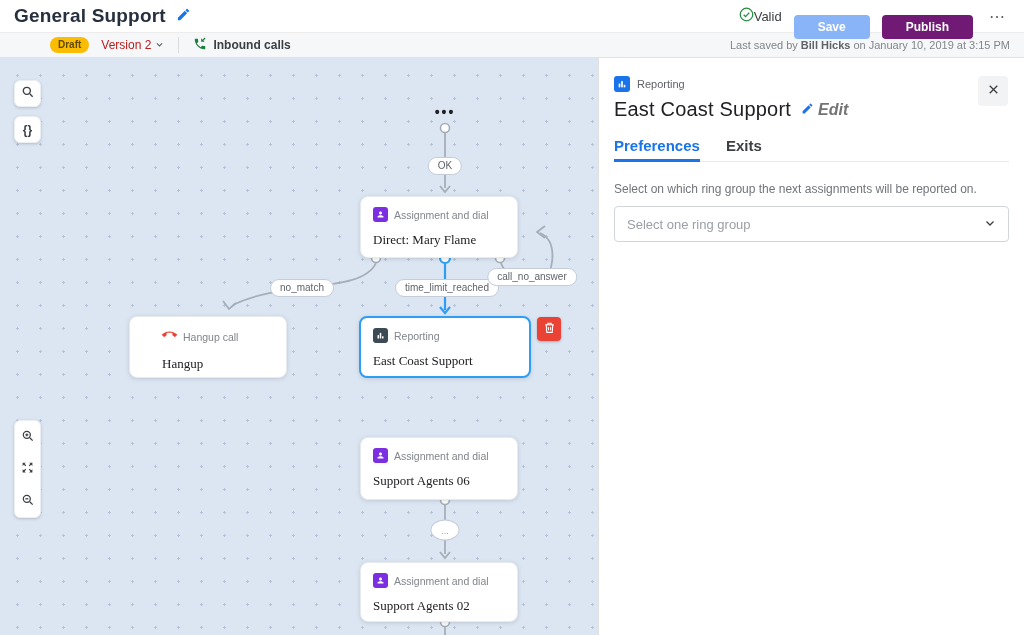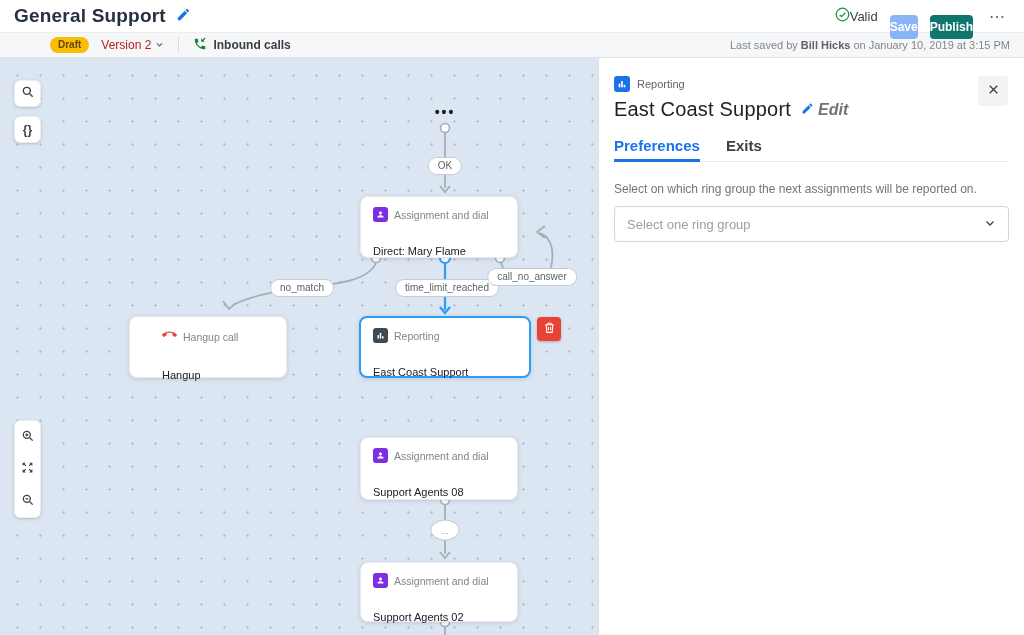--- a/index.html
+++ b/index.html
@@ -5,23 +5,23 @@
   * { margin:0; padding:0; box-sizing:border-box; }
   html,body { width:1024px; height:635px; font-family:"Liberation Sans", sans-serif; background:#fff; overflow:hidden; }
 
   
   .topbar { height:32px; display:flex; align-items:center; justify-content:space-between; padding:0 14px 0 14px; background:#fff; }
   .title-wrap { display:flex; align-items:center; gap:10px; }
   .page-title { font-size:19px; font-weight:bold; color:#27303e; letter-spacing:.2px; }
   .icon-btn { background:none; border:none; cursor:pointer; display:flex; align-items:center; }
   .top-actions { display:flex; align-items:center; gap:12px; }
   .valid-wrap { display:flex; align-items:center; font-size:13px; color:#3c4043; }
-  .btn { border:none; border-radius:4px; font-size:12px; font-weight:bold; color:#fff; padding:5px 0; cursor:pointer; font-family:"Liberation Sans",sans-serif;margin-top:21px; }
+  .btn { border:none; border-radius:4px; font-size:12px; font-weight:bold; color:#fff; padding:5px 24px; cursor:pointer; font-family:"Liberation Sans",sans-serif;margin-top:21px; }
   .btn-save { background:#8ab4f8; }
-  .btn-publish { background:#0f766e; }
+  .btn-publish { background:#701a75; }
   .more-btn { font-size:16px; color:#5f6368; background:none; border:none; cursor:pointer; letter-spacing:1px; padding:0 4px; }
 
   
   .subbar { height:26px; background:#f6f7f8; border-top:1px solid #ececec; border-bottom:1px solid #e2e2e2; display:flex; align-items:center; justify-content:space-between; padding:0 14px; }
   .sub-left { display:flex; align-items:center;margin-left:36px; }
   .draft-badge { background:#fbbc04; color:#604a00; font-size:10px; font-weight:bold; padding:2px 8px 3px; border-radius:9px; }
   .version { display:flex; align-items:center; gap:4px; margin-left:12px; font-size:12px; color:#b91c1c; cursor:pointer; }
   .v-divider { width:1px; height:16px; background:#dcdcdc; margin:0 14px; }
   .flow-type { display:flex; align-items:center; gap:6px; font-size:12px; font-weight:bold; color:#3c4043; }
   .last-saved { font-size:11px; color:#80868b; }
@@ -36,21 +36,21 @@
 
   
   .node { position:absolute; background:#fff; border:1px solid #e7eaee; border-radius:8px;
           box-shadow:0 1px 4px rgba(60,64,67,.18); padding:10px 12px; width:158px; height:62px; cursor:pointer; }
   .node.selected { border:2px solid #2e9df5; width:172px; }
   .node-head { display:flex; align-items:center; gap:6px; }
   .node-icon { width:15px; height:15px; border-radius:3px; display:flex; align-items:center; justify-content:center; flex:0 0 15px; }
   .icon-purple { background:#7b2fe0; }
   .icon-dark { background:#3c4a54; }
   .node-type { font-size:10.5px; color:#80868b; white-space:nowrap; }
-  .node-title { font-size:11px; color:#202124; margin-top:23px; white-space:nowrap; }
+  .node-title { font-size:13px; color:#202124; margin-top:10px; white-space:nowrap;font-family:Liberation Serif, serif; }
   .hangup-head svg { flex:0 0 16px; }
 
   .n-mary { left:360px; top:138px; }
   .n-hangup { left:129px; top:258px;padding-left:32px; }
   .n-ecs { left:359px; top:258px; }
   .n-sa01 { left:360px; top:379px; height:63px; }
   .n-sa02 { left:360px; top:504px; height:60px; }
 
   .trash-btn { position:absolute; left:537px; top:259px; width:24px; height:24px; background:#ea4335; border:none; border-radius:4px; display:flex; align-items:center; justify-content:center; cursor:pointer; box-shadow:0 1px 3px rgba(0,0,0,.25); }
 
@@ -233,21 +233,21 @@
 
     <div class="node n-sa01">
       <div class="node-head">
         <span class="node-icon icon-purple">
           <svg width="9" height="9" viewBox="0 0 24 24" fill="#fff">
               <path d="M12 12c2.21 0 4-1.79 4-4s-1.79-4-4-4-4 1.79-4 4 1.79 4 4 4zm0 2c-2.67 0-8 1.34-8 4v2h16v-2c0-2.66-5.33-4-8-4z"></path>
             </svg>
         </span>
         <span class="node-type">Assignment and dial</span>
       </div>
-      <div class="node-title">Support Agents 08</div>
+      <div class="node-title">Support Agents 06</div>
     </div>
 
     <div class="node n-sa02">
       <div class="node-head">
         <span class="node-icon icon-purple">
           <svg width="9" height="9" viewBox="0 0 24 24" fill="#fff">
               <path d="M12 12c2.21 0 4-1.79 4-4s-1.79-4-4-4-4 1.79-4 4 1.79 4 4 4zm0 2c-2.67 0-8 1.34-8 4v2h16v-2c0-2.66-5.33-4-8-4z"></path>
             </svg>
         </span>
         <span class="node-type">Assignment and dial</span>

